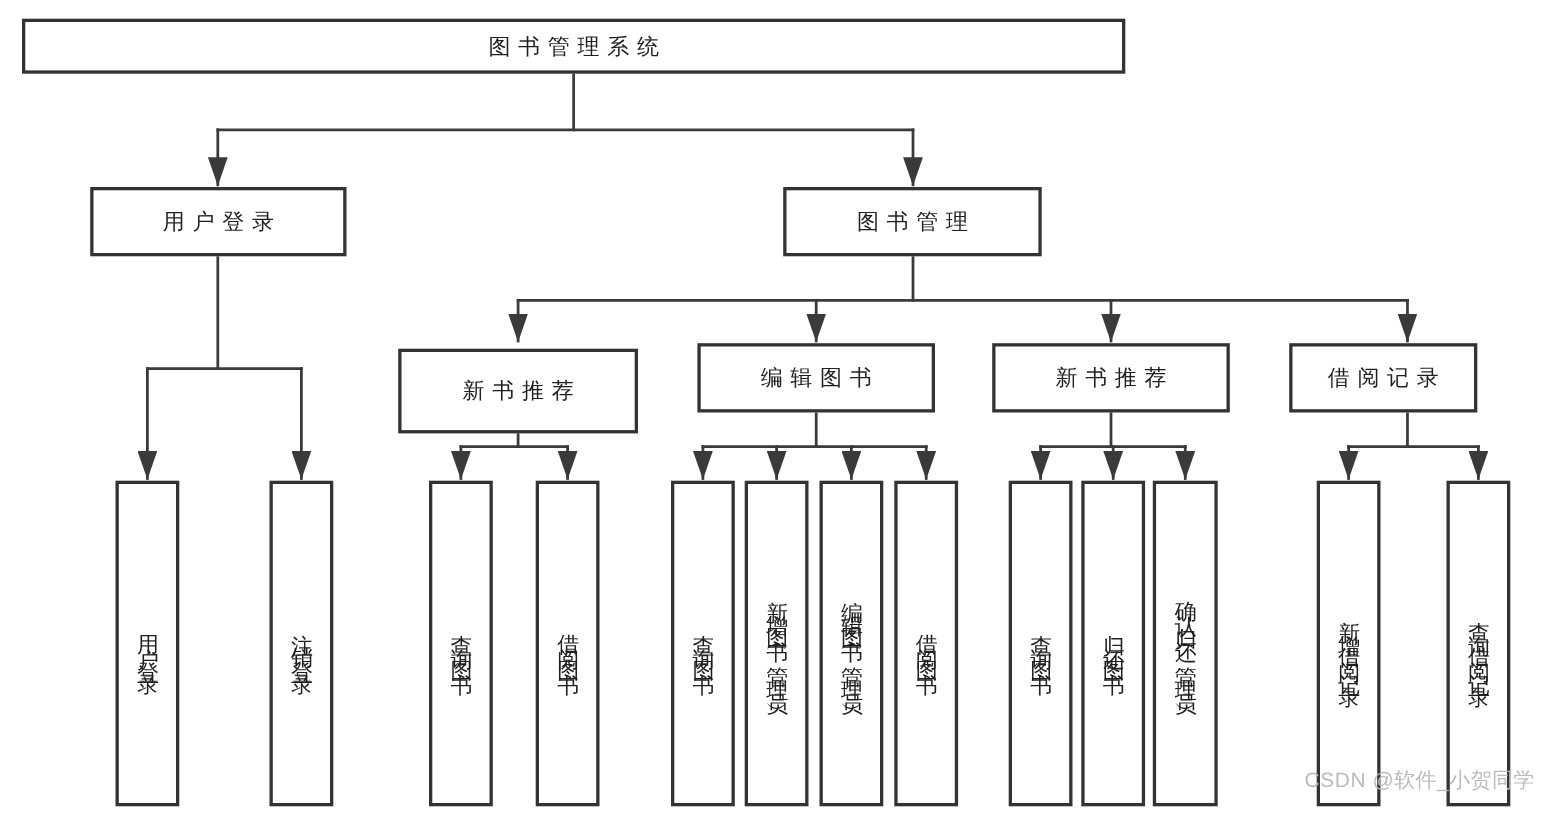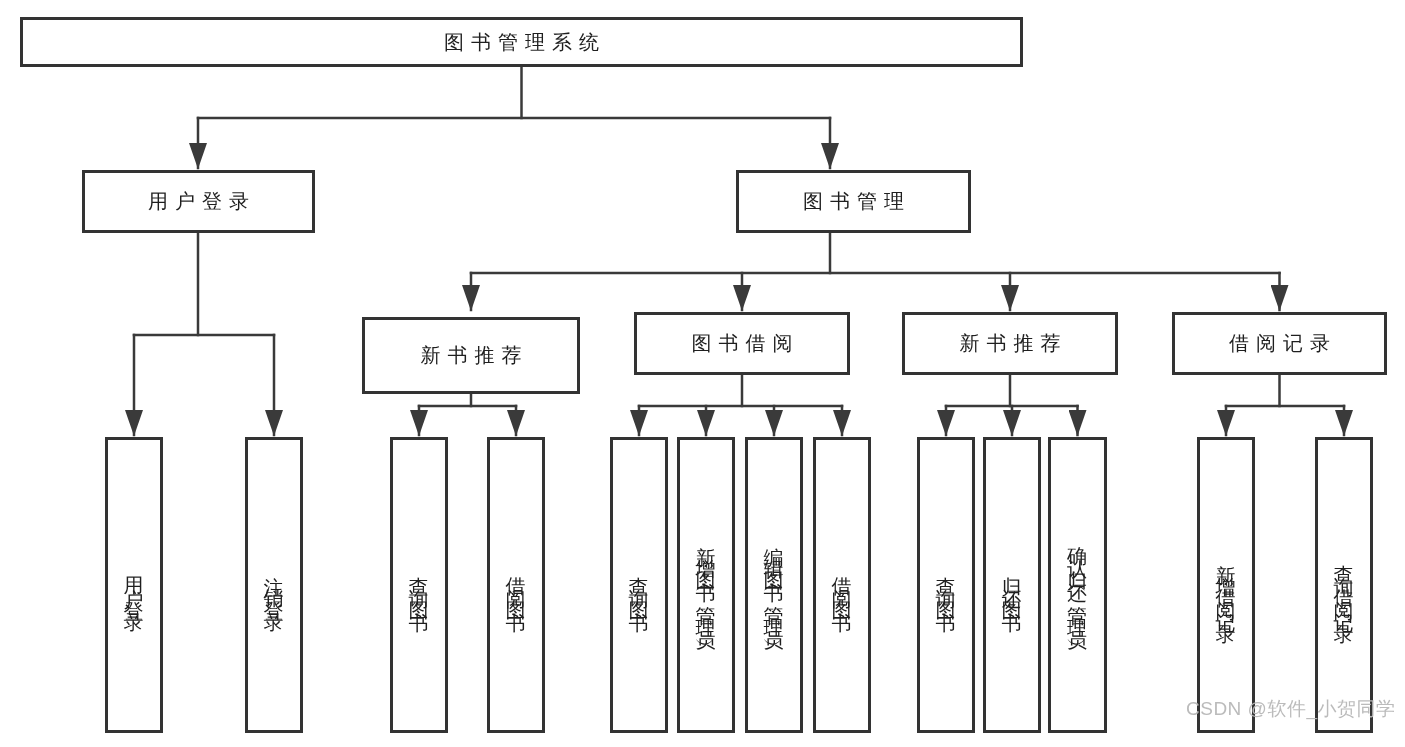--- a/index.html
+++ b/index.html
@@ -93,34 +93,34 @@
     </g>
   </svg>
 
   <div class="node" style="left:20px;top:17px;width:1003px;height:50px">
     <span class="hl">图书管理系统</span>
   </div>
 
   <div class="node" style="left:82px;top:170px;width:233px;height:63px">
     <span class="hl">用户登录</span>
   </div>
-  <div class="node" style="left:736px;top:170px;width:235px;height:63px">
+  <div class="node" style="left:712px;top:170px;width:235px;height:63px">
     <span class="hl">图书管理</span>
   </div>
 
   <div class="node" style="left:362px;top:317px;width:218px;height:77px">
     <span class="hl">新书推荐</span>
   </div>
   <div class="node" style="left:634px;top:312px;width:216px;height:63px">
-    <span class="hl">图书借阅</span>
+    <span class="hl">编辑图书</span>
   </div>
   <div class="node" style="left:902px;top:312px;width:216px;height:63px">
     <span class="hl">新书推荐</span>
   </div>
-  <div class="node" style="left:1172px;top:312px;width:215px;height:63px">
+  <div class="node" style="left:1172px;top:312px;width:171px;height:63px">
     <span class="hl">借阅记录</span>
   </div>
 
   <div class="vnode" style="left:105px;top:437px;width:58px;height:296px">
     <span class="vl">用户登录</span>
   </div>
   <div class="vnode" style="left:245px;top:437px;width:58px;height:296px">
     <span class="vl">注销登录</span>
   </div>
 

